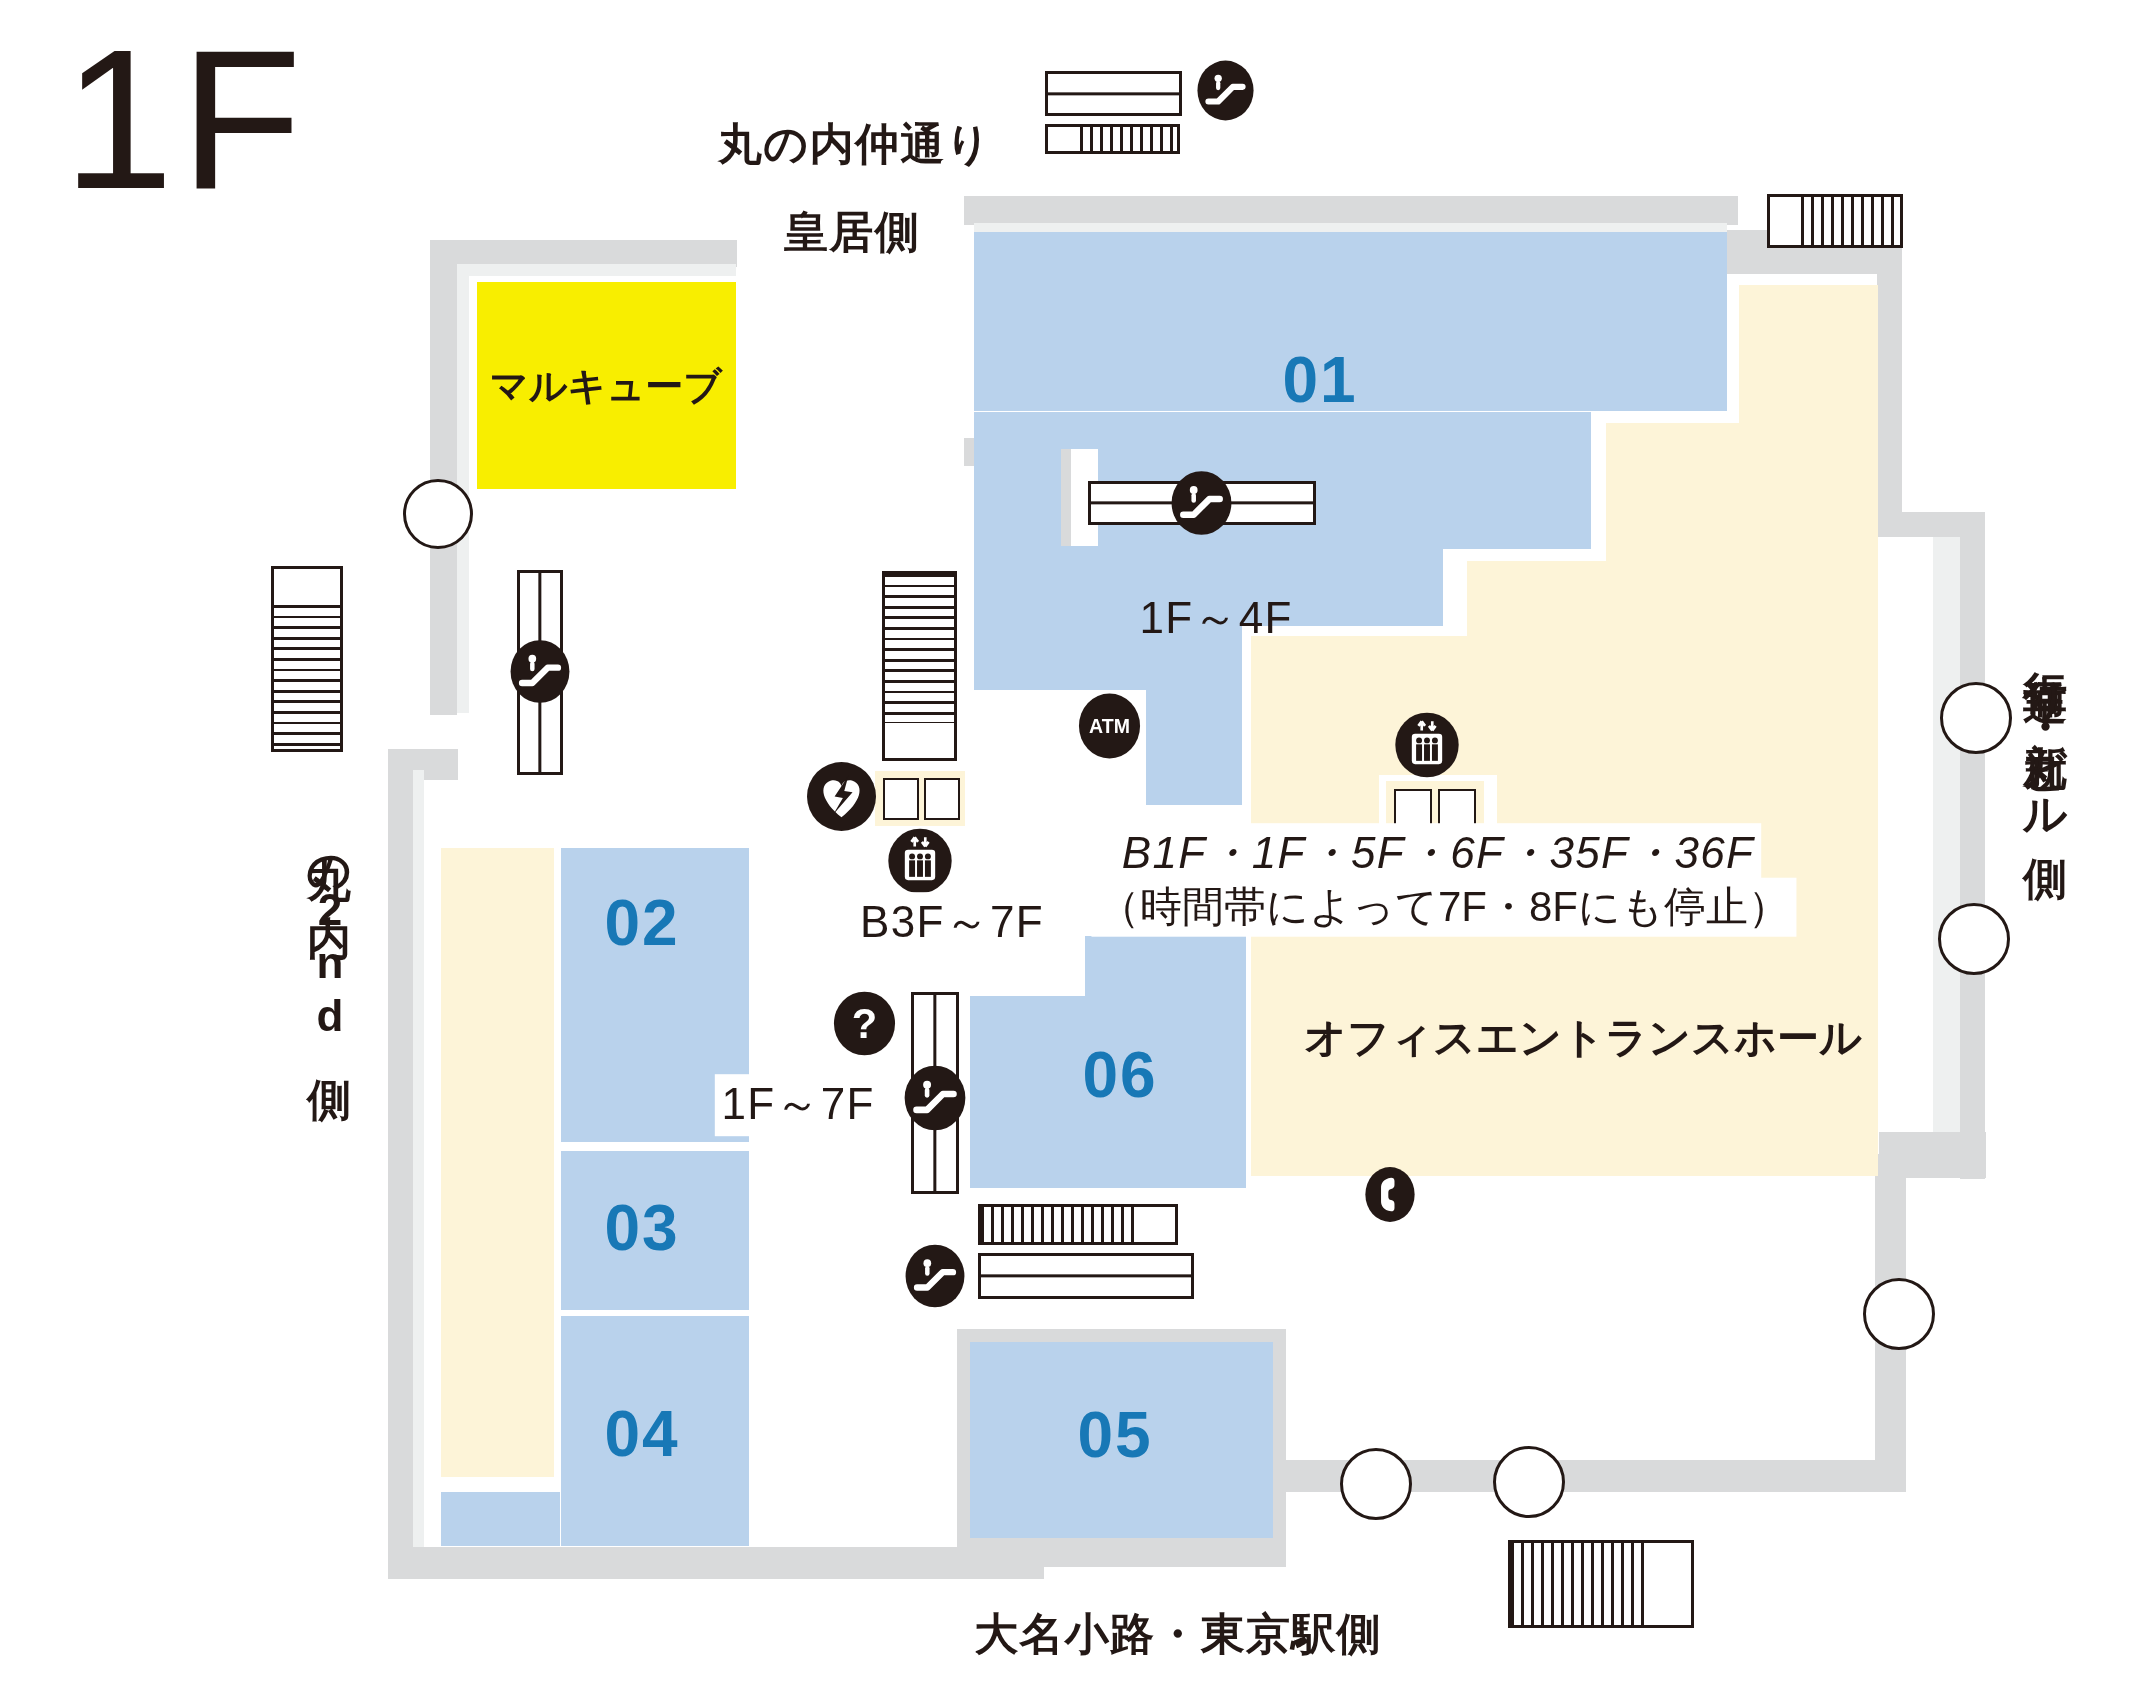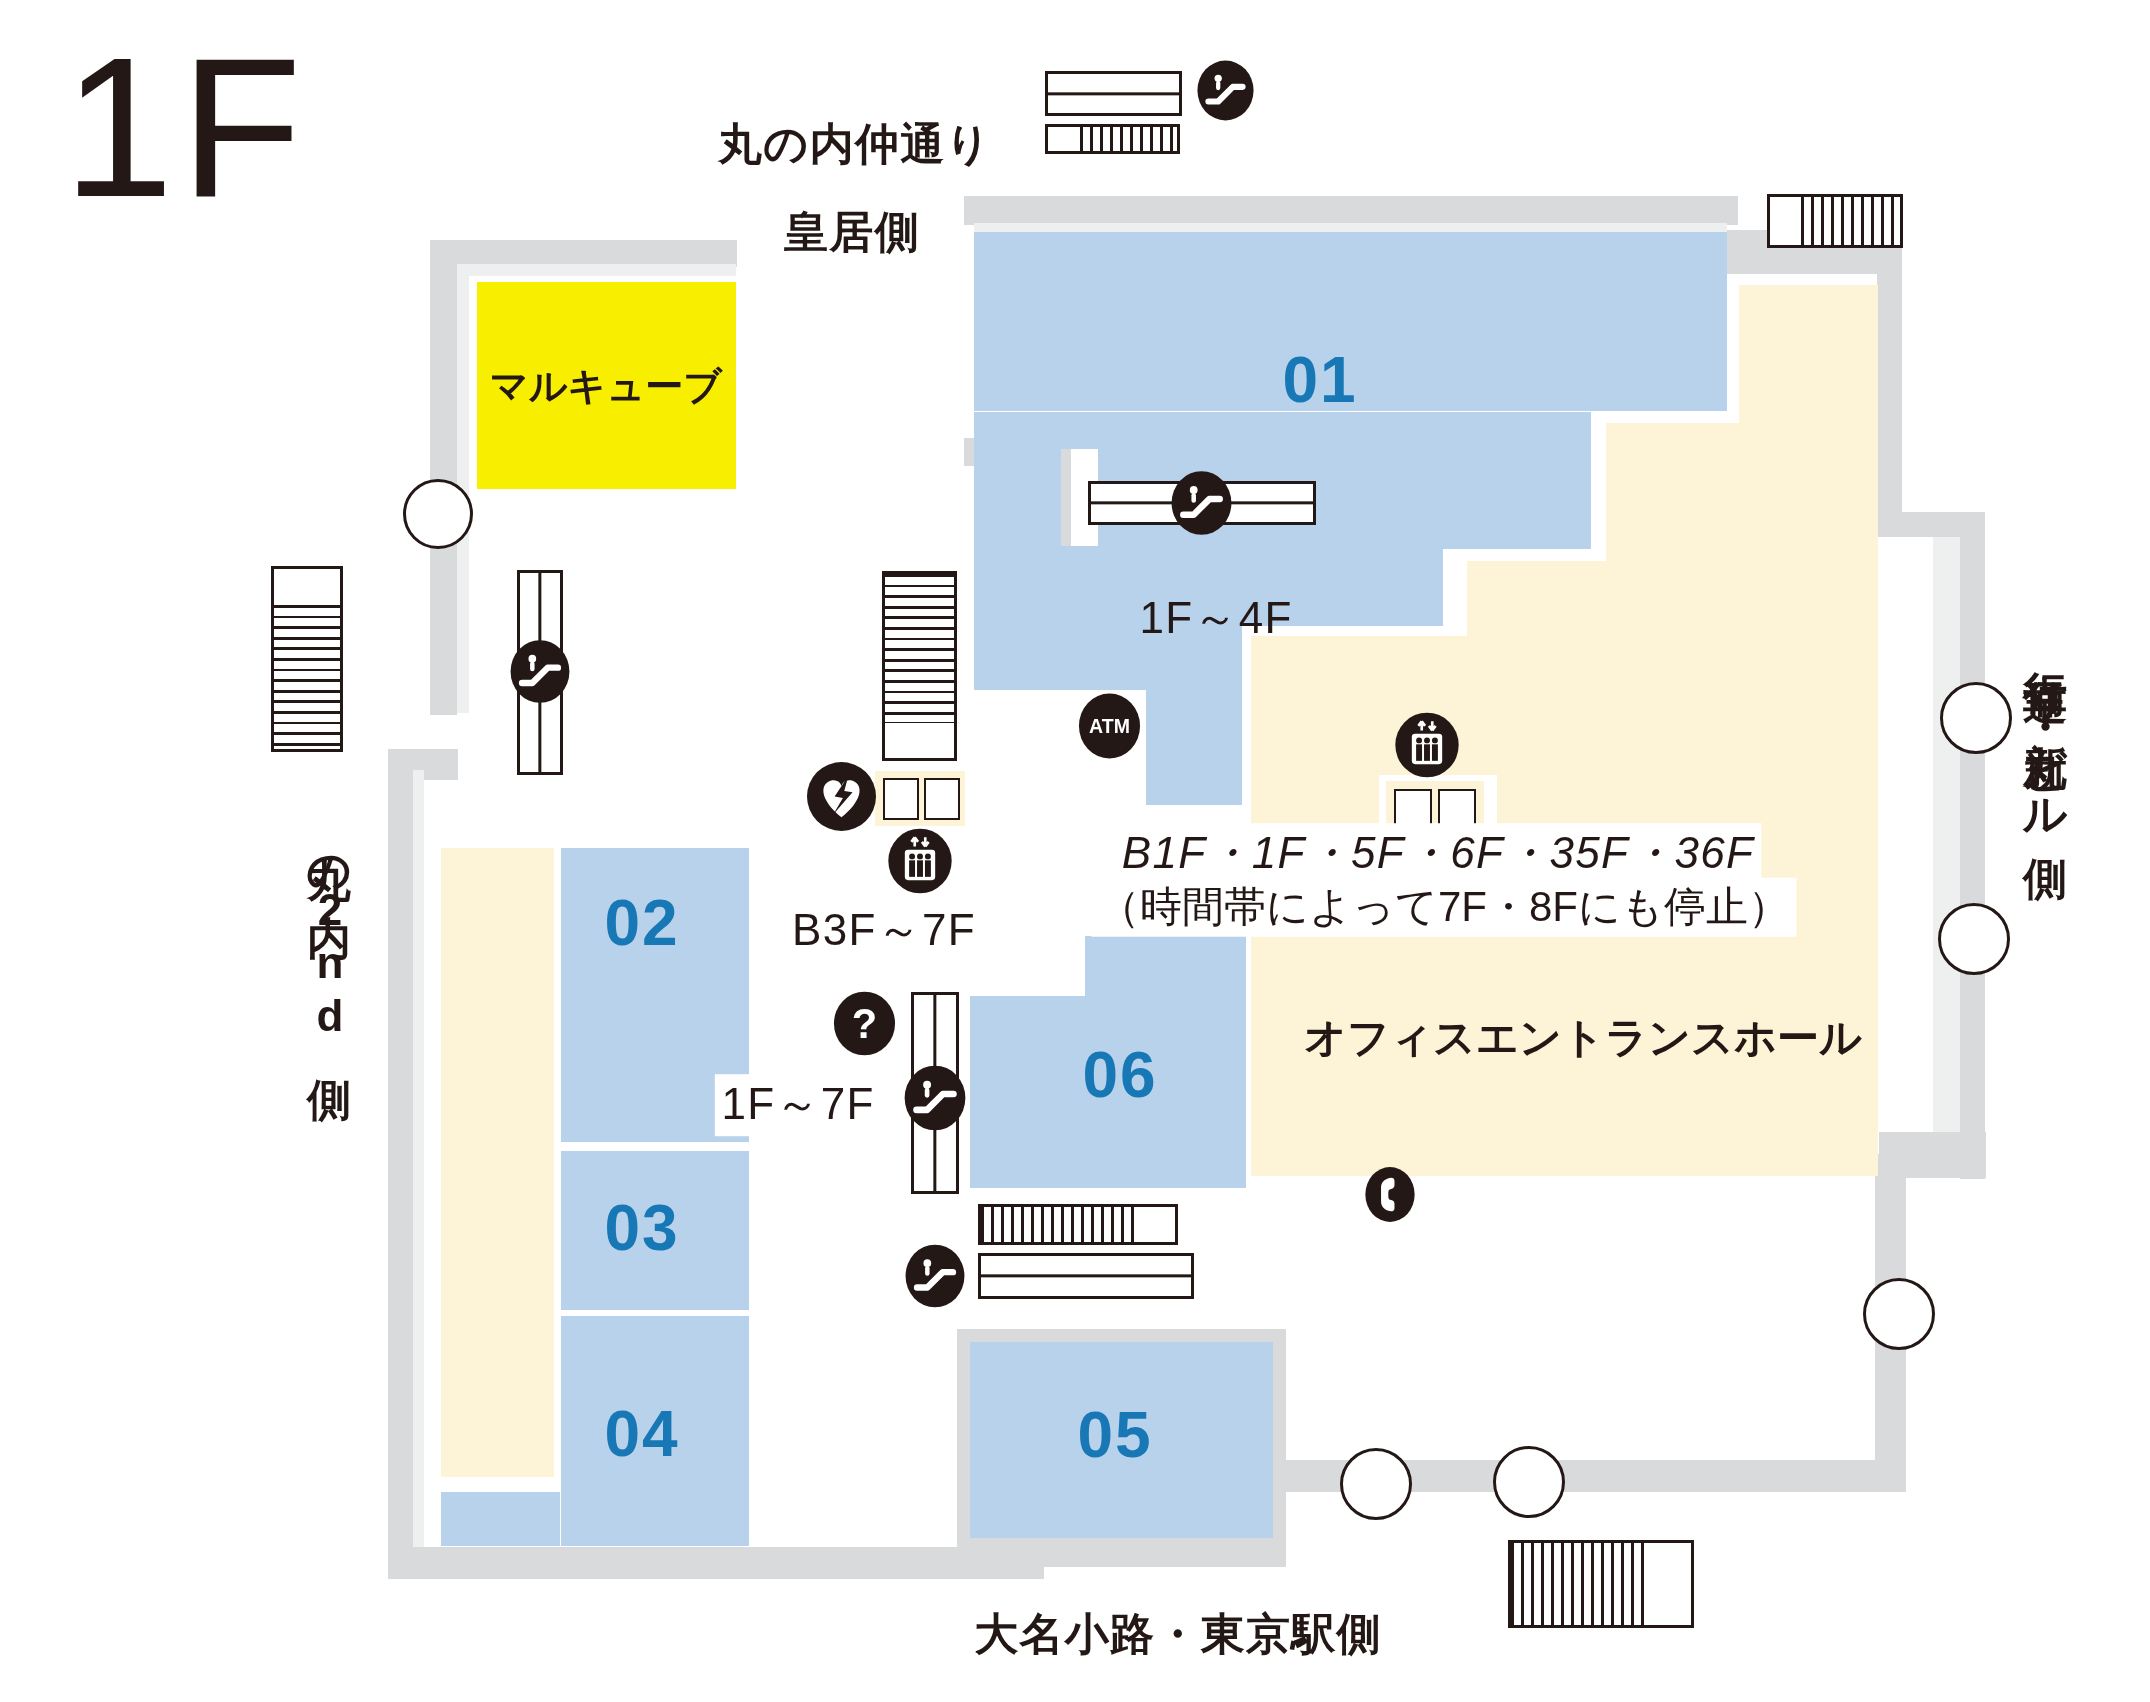--- a/index.html
+++ b/index.html
@@ -230,38 +230,38 @@
       </svg>
   </div>
 
   <div class="pillar" style="left:403px;top:479px;width:64px;height:64px;"></div>
   <div class="pillar" style="left:1940px;top:682px;width:66px;height:66px;"></div>
   <div class="pillar" style="left:1938px;top:903px;width:66px;height:66px;"></div>
   <div class="pillar" style="left:1863px;top:1278px;width:66px;height:66px;"></div>
   <div class="pillar" style="left:1340px;top:1448px;width:66px;height:66px;"></div>
   <div class="pillar" style="left:1493px;top:1446px;width:66px;height:66px;"></div>
 
-  <div class="title" style="left:63px;top:28px;text-align:right;">1F</div>
+  <div class="title" style="left:63px;top:20px;text-align:right;">1F</div>
 
   <div class="tx jp" style="left:855px;top:144px;font-weight:bold;">丸の内仲通り</div>
   <div class="tx jp" style="left:852px;top:232px;font-weight:bold;">皇居側</div>
   <div class="tx jp vert" style="left:330px;top:823px;font-weight:bold;">丸の内2nd側</div>
   <div class="tx jp vert" style="left:2046px;top:637px;font-weight:bold;">行幸通り・新丸ビル側</div>
   <div class="tx jp" style="left:1178px;top:1634px;font-weight:bold;">大名小路・東京駅側</div>
 
   <div class="zonelbl" style="left:1320px;top:380px;">01</div>
   <div class="zonelbl" style="left:642px;top:923px;">02</div>
   <div class="zonelbl" style="left:642px;top:1228px;">03</div>
   <div class="zonelbl" style="left:642px;top:1434px;">04</div>
   <div class="zonelbl" style="left:1115px;top:1435px;">05</div>
   <div class="zonelbl" style="left:1120px;top:1075px;">06</div>
 
   <div class="tx" style="left:606px;top:386px;font-size:38px;font-weight:bold;">マルキューブ</div>
   <div class="tx" style="left:1583px;top:1038px;font-size:42px;font-weight:bold;">オフィスエントランスホール</div>
 
   <div class="tx jp" style="left:1216px;top:582px;margin-top:36px;">1F～4F</div>
-  <div class="tx jp bg" style="left:884px;top:923px;margin-top:8px;">B3F～7F</div>
+  <div class="tx jp bg" style="left:952px;top:923px;">B3F～7F</div>
   <div class="tx jp bg" style="left:798px;top:1105px;">1F～7F</div>
   <div class="tx jp bg" style="left:1438px;top:854px;font-style:italic;">B1F・1F・5F・6F・35F・36F</div>
   <div class="tx bg" style="left:1444px;top:907px;font-size:42px;">（時間帯によって7F・8Fにも停止）</div>
 
 </div>
 
 
 </body></html>

